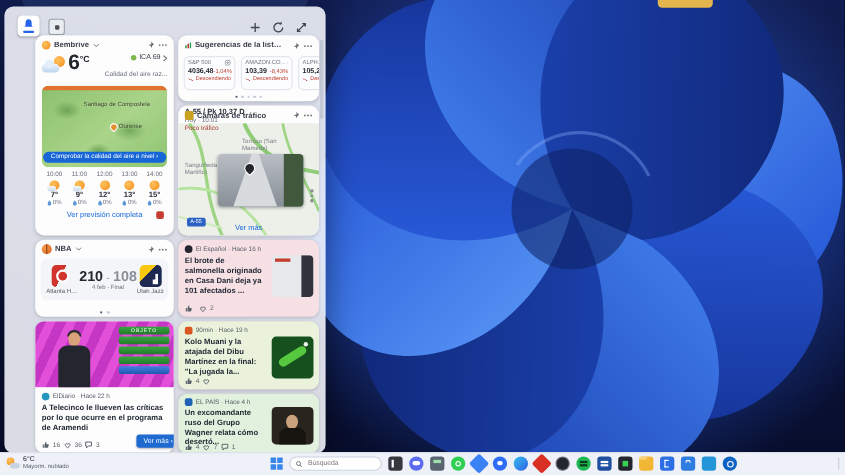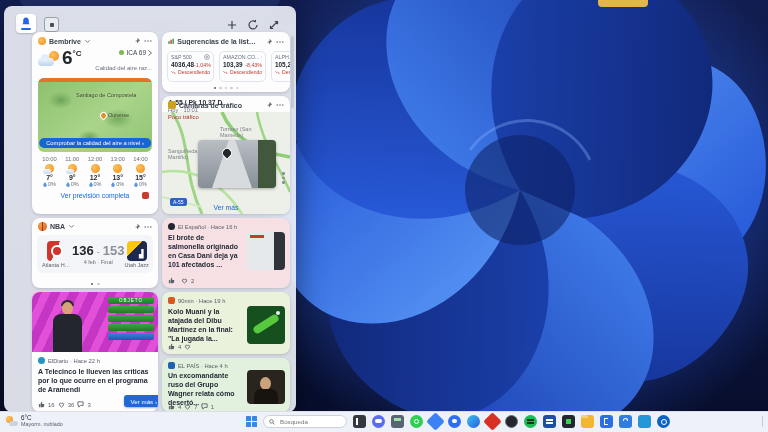--- a/index.html
+++ b/index.html
@@ -535,23 +535,23 @@
             <circle cx="8.5" cy="2" r="1" fill="currentColor"></circle>
           </svg>
       </div>
       <div class="score-card">
         <div class="team">
           <div class="tlogo atl"></div>
           <div class="tname">Atlanta Ha...</div>
         </div>
         <div class="score-mid">
           <div class="s-line">
-            <span class="s-home">136</span>
+            <span class="s-home">210</span>
             <span class="s-sep">-</span>
-            <span class="s-away">153</span>
+            <span class="s-away">108</span>
           </div>
           <div class="s-meta">4 feb · Final</div>
         </div>
         <div class="team">
           <div class="tlogo uta"></div>
           <div class="tname">Utah Jazz</div>
         </div>
       </div>
       <div class="ndots">
           <i class="on"></i>

